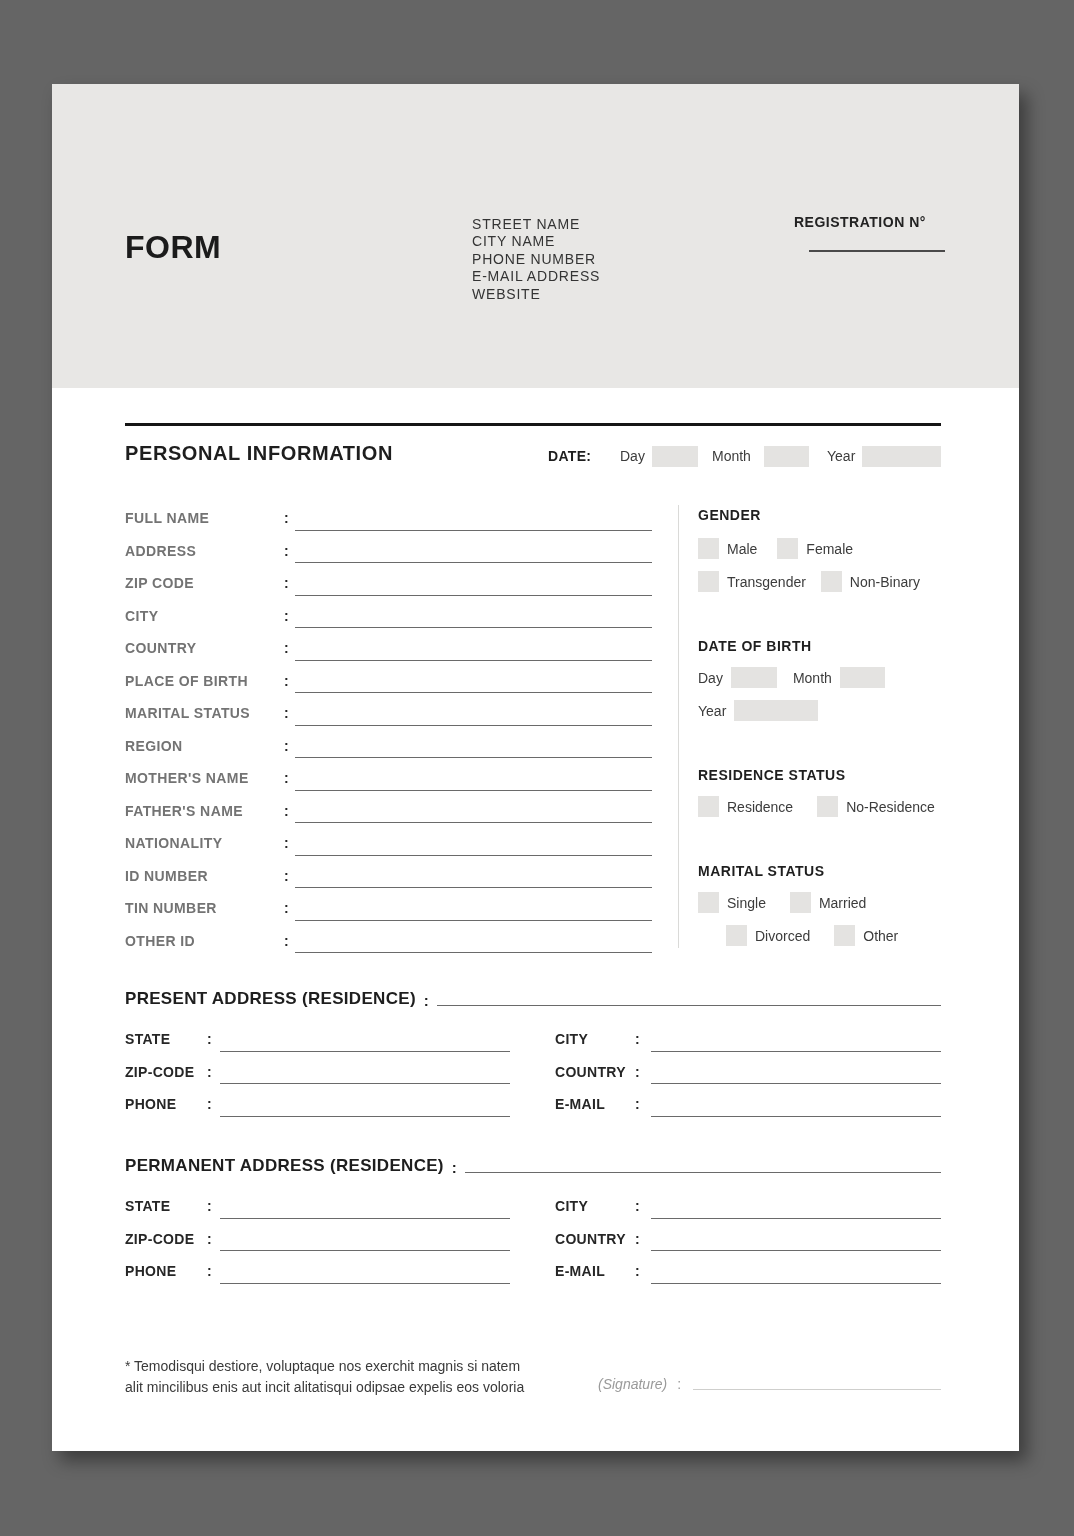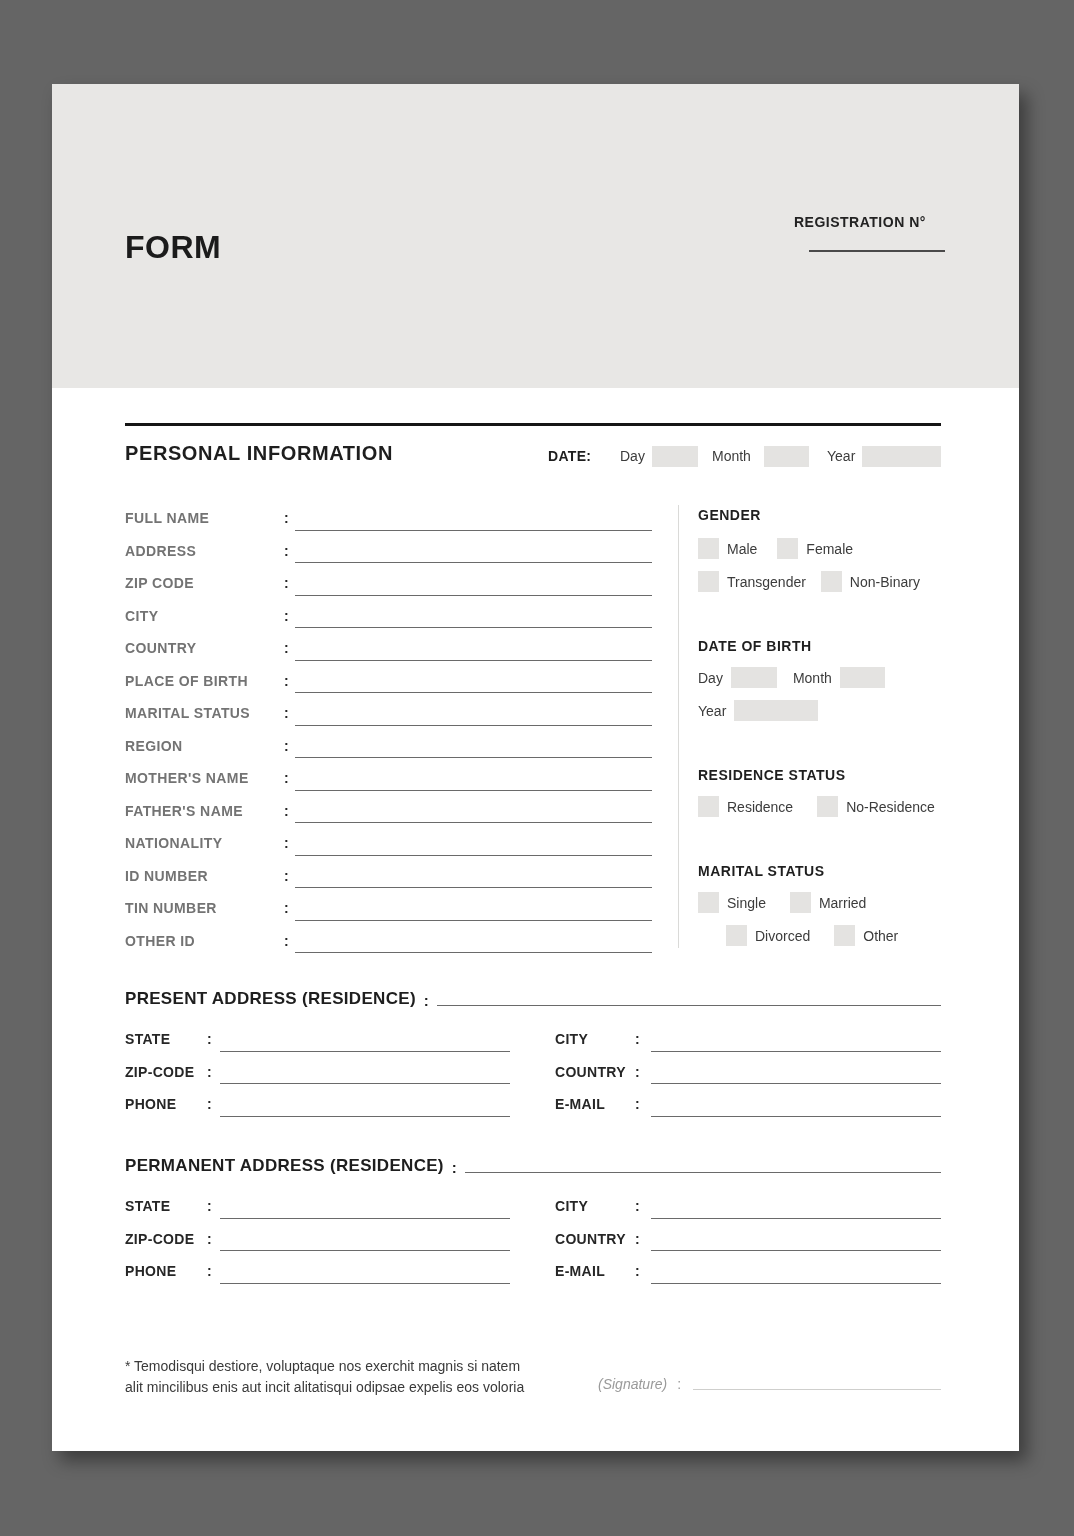--- a/index.html
+++ b/index.html
@@ -72,20 +72,27 @@
 </head>
 <body>
 
 <div id="stage">
   <div id="page">
 
     <div class="header-band">
       <div class="form-title">
         <div>FORM</div>
       </div>
+      <div class="contact">
+        <div>STREET NAME</div>
+        <div>CITY NAME</div>
+        <div>PHONE NUMBER</div>
+        <div>E-MAIL ADDRESS</div>
+        <div>WEBSITE</div>
+      </div>
       <div class="regno">REGISTRATION N°</div>
       <div class="regline"></div>
     </div>
 
     <div class="top-rule"></div>
     <div class="pi-heading">PERSONAL INFORMATION</div>
 
     <div class="date-row">
       <span class="lbl date-label">DATE:</span>
       <span class="lbl" style="left:568px;">Day</span>

